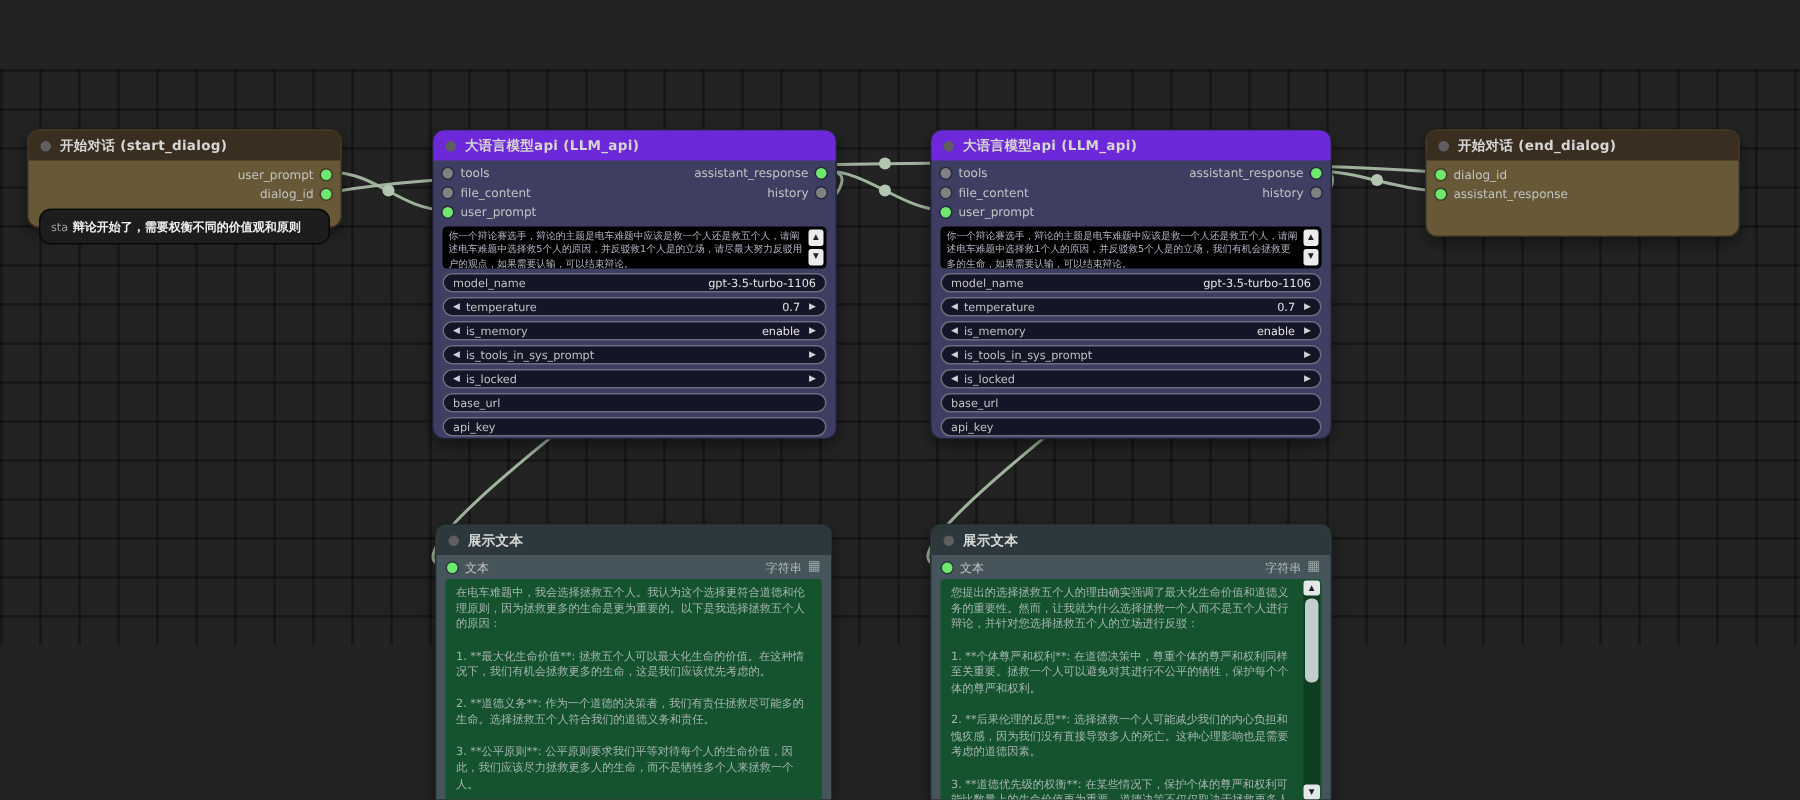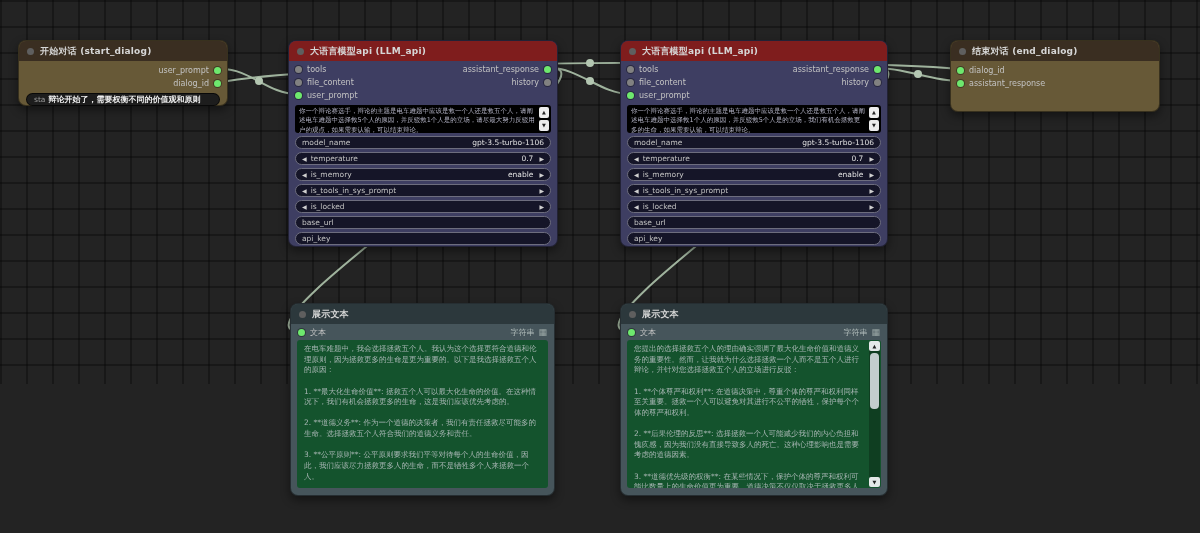--- a/index.html
+++ b/index.html
@@ -8,20 +8,21 @@
     font-family:"DejaVu Sans","Liberation Sans",sans-serif;
     background:#232323;
   }
   .canvas{
     position:relative; width:1200px; height:384px;
     background-color:#232323;
     background-image:
       linear-gradient(rgba(0,0,0,.30) 2px, transparent 2px),
       linear-gradient(90deg, rgba(0,0,0,.30) 2px, transparent 2px);
     background-size:26px 26px;
+    margin-top:46px;
   }
   svg.wires{ position:absolute; left:0; top:0; z-index:1; }
   svg.wires path{ fill:none; stroke:#a6bca4; stroke-width:2; opacity:.95; }
   svg.wires circle{ fill:#b3c6b1; }
 
   .node{
     position:absolute; z-index:2; border-radius:8px;
     border:1px solid rgba(0,0,0,.45);
     box-shadow:0 4px 10px rgba(0,0,0,.45);
   }
@@ -40,34 +41,34 @@
   .dot.off{ background:#818181; box-shadow:0 0 0 1px rgba(0,0,0,.35); }
   .slot .slabel{ margin:0 5px; white-space:nowrap; }
 
   
   .node.start{ left:18px; top:40px; width:210px; height:66px; background:#675937; }
   .node.start .nheader, .node.end .nheader{ background:#3a2e21; }
   .node.start .outs{ padding:3px 6px 0 0; display:flex; flex-direction:column; align-items:flex-end; }
   .pill{
     margin:3px 7px 0 7px; height:13px; border-radius:8px;
     background:#1d1d1d; border:1px solid rgba(0,0,0,.7);
-    display:flex; align-items:center; padding:0 7px; overflow:hidden; white-space:nowrap;
+    display:flex; align-items:center; padding:11px 7px; overflow:hidden; white-space:nowrap;
   }
   .pill .plabel{ font-size:7.5px; color:#9a9a9a; margin-right:3px; }
   .pill .pvalue{ font-size:8px; color:#f0f0f0; font-weight:700; }
 
   
   .node.end{ left:950px; top:40px; width:210px; height:72px; background:#675937; }
   .node.end .ins{ padding:3px 0 0 6px; }
 
   
   .node.llm{ width:270px; height:207px; background:#3e3e62; }
   .node.llm1{ left:288px; top:40px; }
   .node.llm2{ left:620px; top:40px; width:268px; }
-  .node.llm .nheader{ background:#7f1d1d;align-items:center; }
+  .node.llm .nheader{ background:#6d28d9;align-items:center; }
   .lslots{ position:relative; height:42px; padding-top:19px; }
   .lins{ position:absolute; left:6px; top:2px; }
   .louts{ position:absolute; right:6px; top:2px; display:flex; flex-direction:column; align-items:flex-end; }
   .slot.outr{ flex-direction:row; }
   .slot.outr .slabel{ margin:0 5px 0 0; }
   .prompt{
     position:relative; margin:2px 6px 0 6px; height:28px; border-radius:3px;
     background:#000000; overflow:hidden;
   }
   .ptext{
@@ -304,21 +305,21 @@
       <div class="widget">
         <span class="wname">api_key</span>
         <span class="wval"></span>
       </div>
     </div>
   </div>
 
   <div class="node end">
     <div class="nheader">
       <span class="hdot"></span>
-      <span>结束对话 (end_dialog)</span>
+      <span>开始对话 (end_dialog)</span>
     </div>
     <div class="nbody">
       <div class="ins">
         <div class="slot">
           <span class="dot on"></span>
           <span class="slabel">dialog_id</span>
         </div>
         <div class="slot">
           <span class="dot on"></span>
           <span class="slabel">assistant_response</span>

